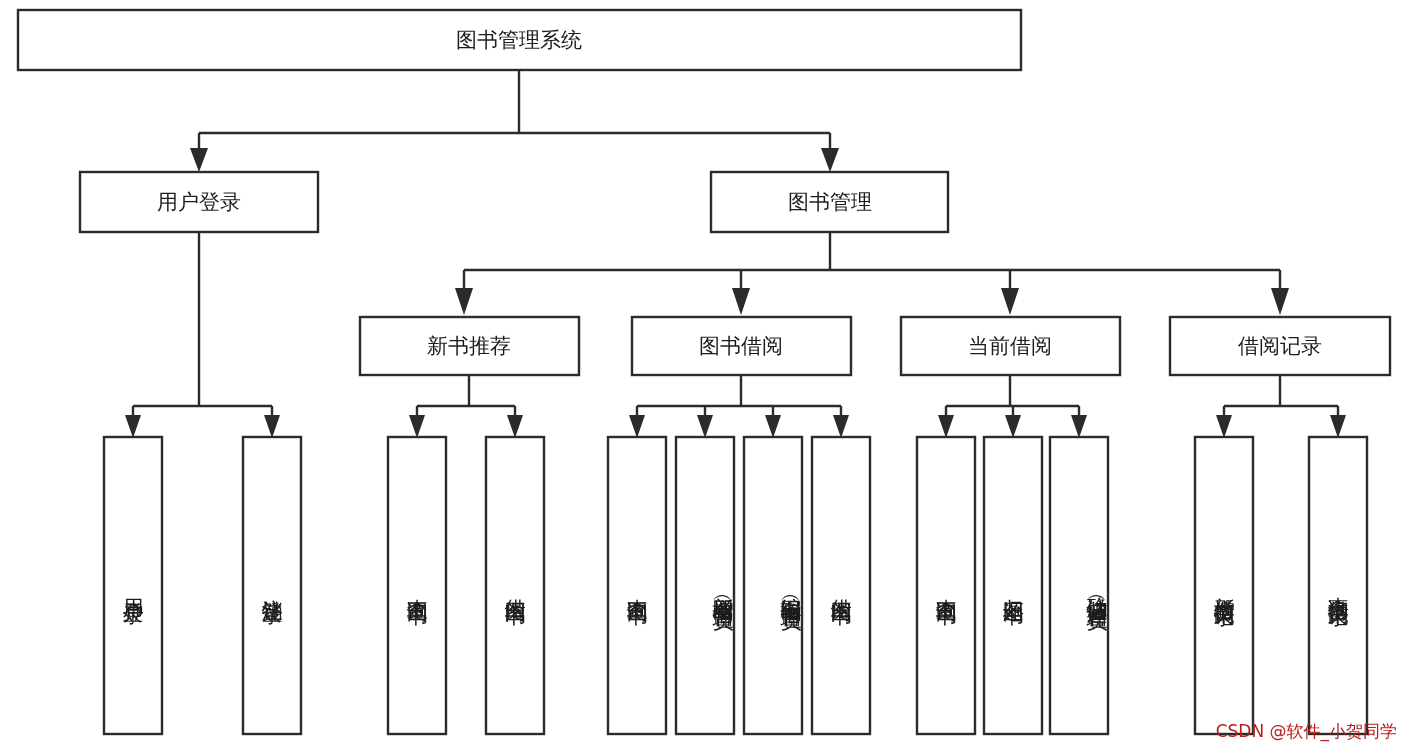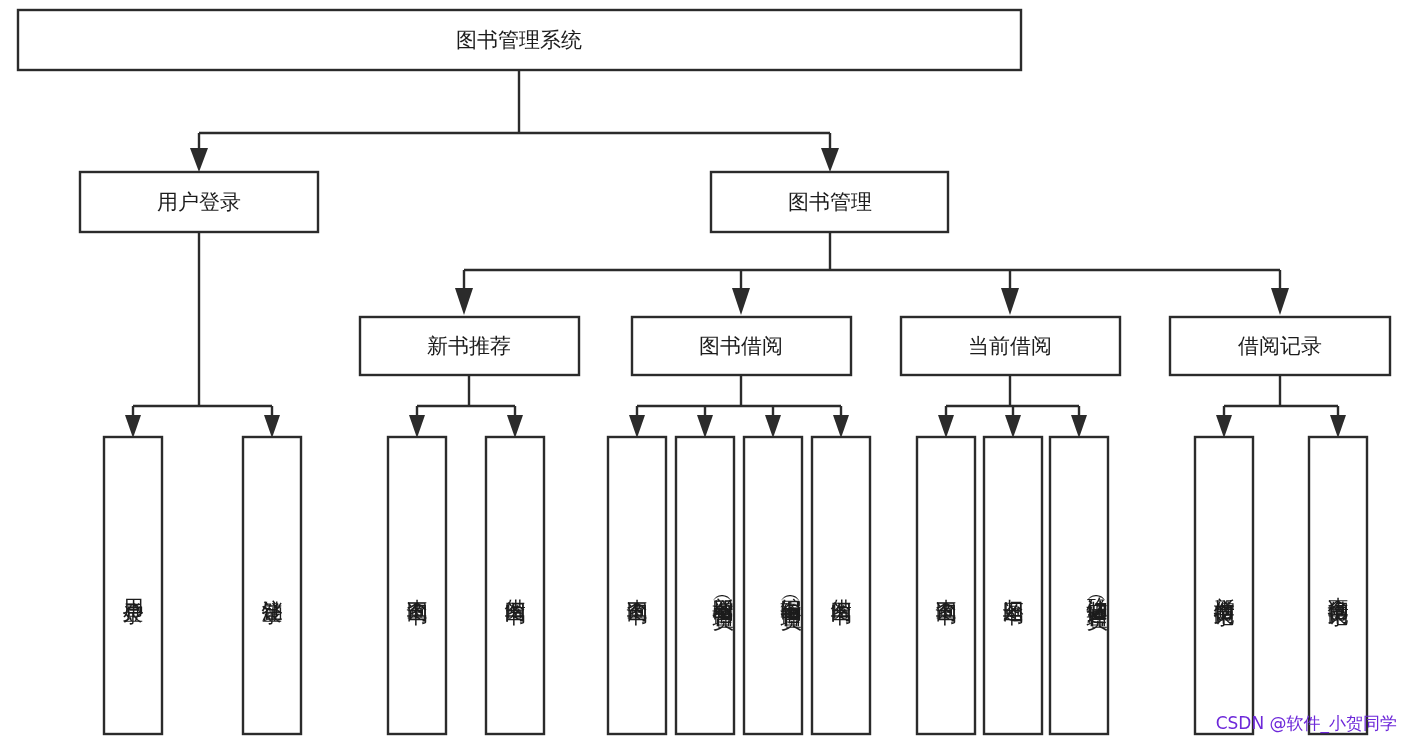--- a/index.html
+++ b/index.html
@@ -58,24 +58,24 @@
     letter-spacing: 2px;
     display: flex;
     align-items: center;
     justify-content: center;
     white-space: nowrap;
     pointer-events: none;
   }
   .watermark {
     position: absolute;
     right: 8px;
-    bottom: 12px;
+    bottom: 4px;
     font-family: "DejaVu Sans", "Liberation Sans", sans-serif;
     font-size: 17px;
-    color: #6d28d9;
+    color: #b91c1c;
     white-space: nowrap;
   }
 </style>
 </head>
 <body>
 
 <div id="diagram-root">
 
   <svg id="flow" viewBox="0 0 1405 747">
 

